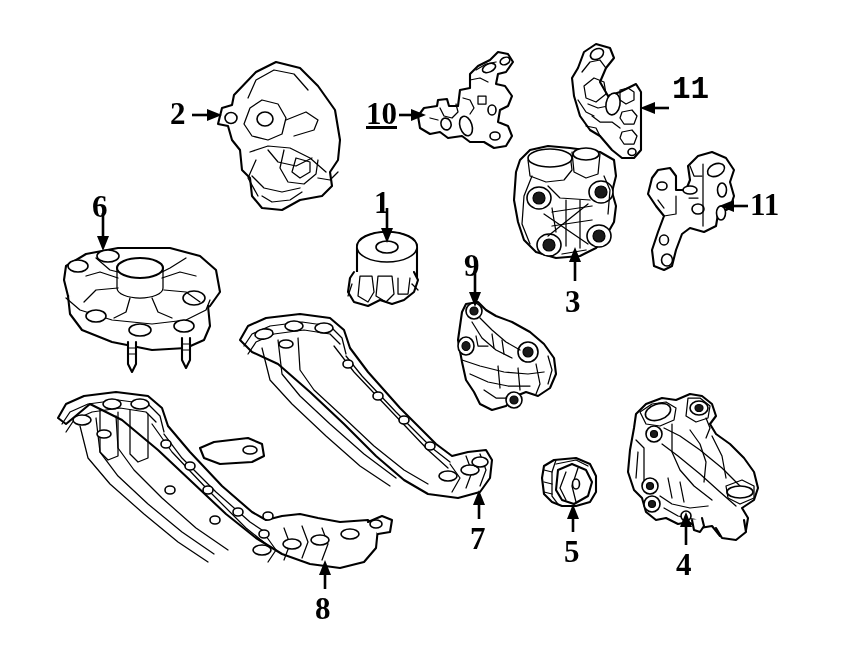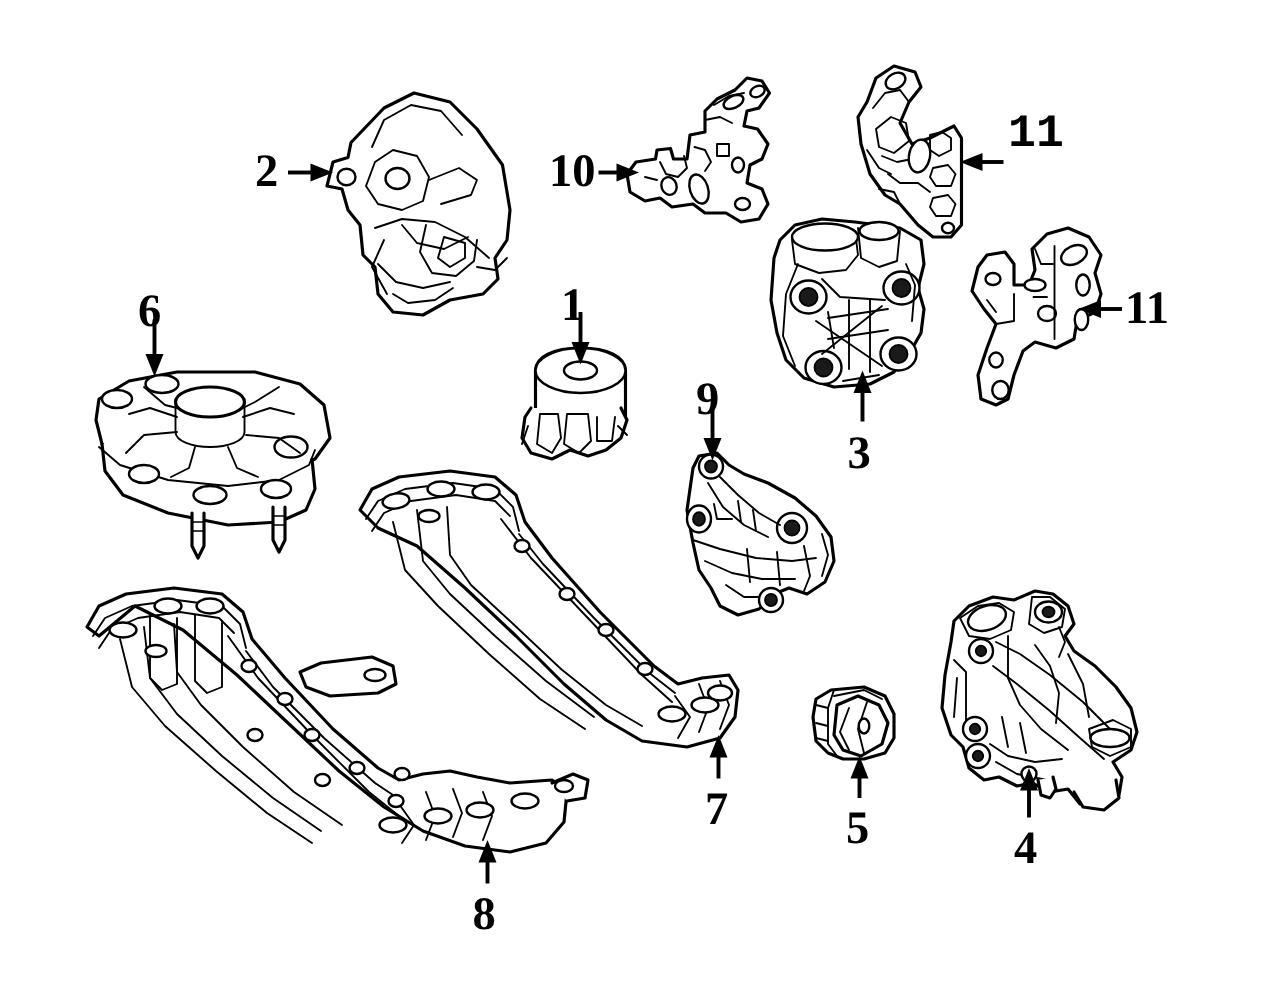--- a/index.html
+++ b/index.html
@@ -433,17 +433,17 @@
 
   <div class="callout-num" style="left:374px; top:187px;">1</div>
   <div class="callout-num" style="left:170px; top:98px;">2</div>
   <div class="callout-num" style="left:565px; top:286px;">3</div>
   <div class="callout-num" style="left:676px; top:549px;">4</div>
   <div class="callout-num" style="left:564px; top:536px;">5</div>
   <div class="callout-num" style="left:92px; top:191px;">6</div>
   <div class="callout-num" style="left:470px; top:523px;">7</div>
   <div class="callout-num" style="left:315px; top:593px;">8</div>
   <div class="callout-num" style="left:464px; top:250px;">9</div>
-  <div class="callout-num" style="left:366px; top:98px;">10</div>
+  <div class="callout-num" style="left:366px; top:98px;text-decoration:underline;">10</div>
   <div class="callout-num" style="left:672px; top:74px;font-family:Liberation Mono, monospace;">11</div>
   <div class="callout-num" style="left:750px; top:189px;">11</div>
 
 </div>
 
 </body></html>

